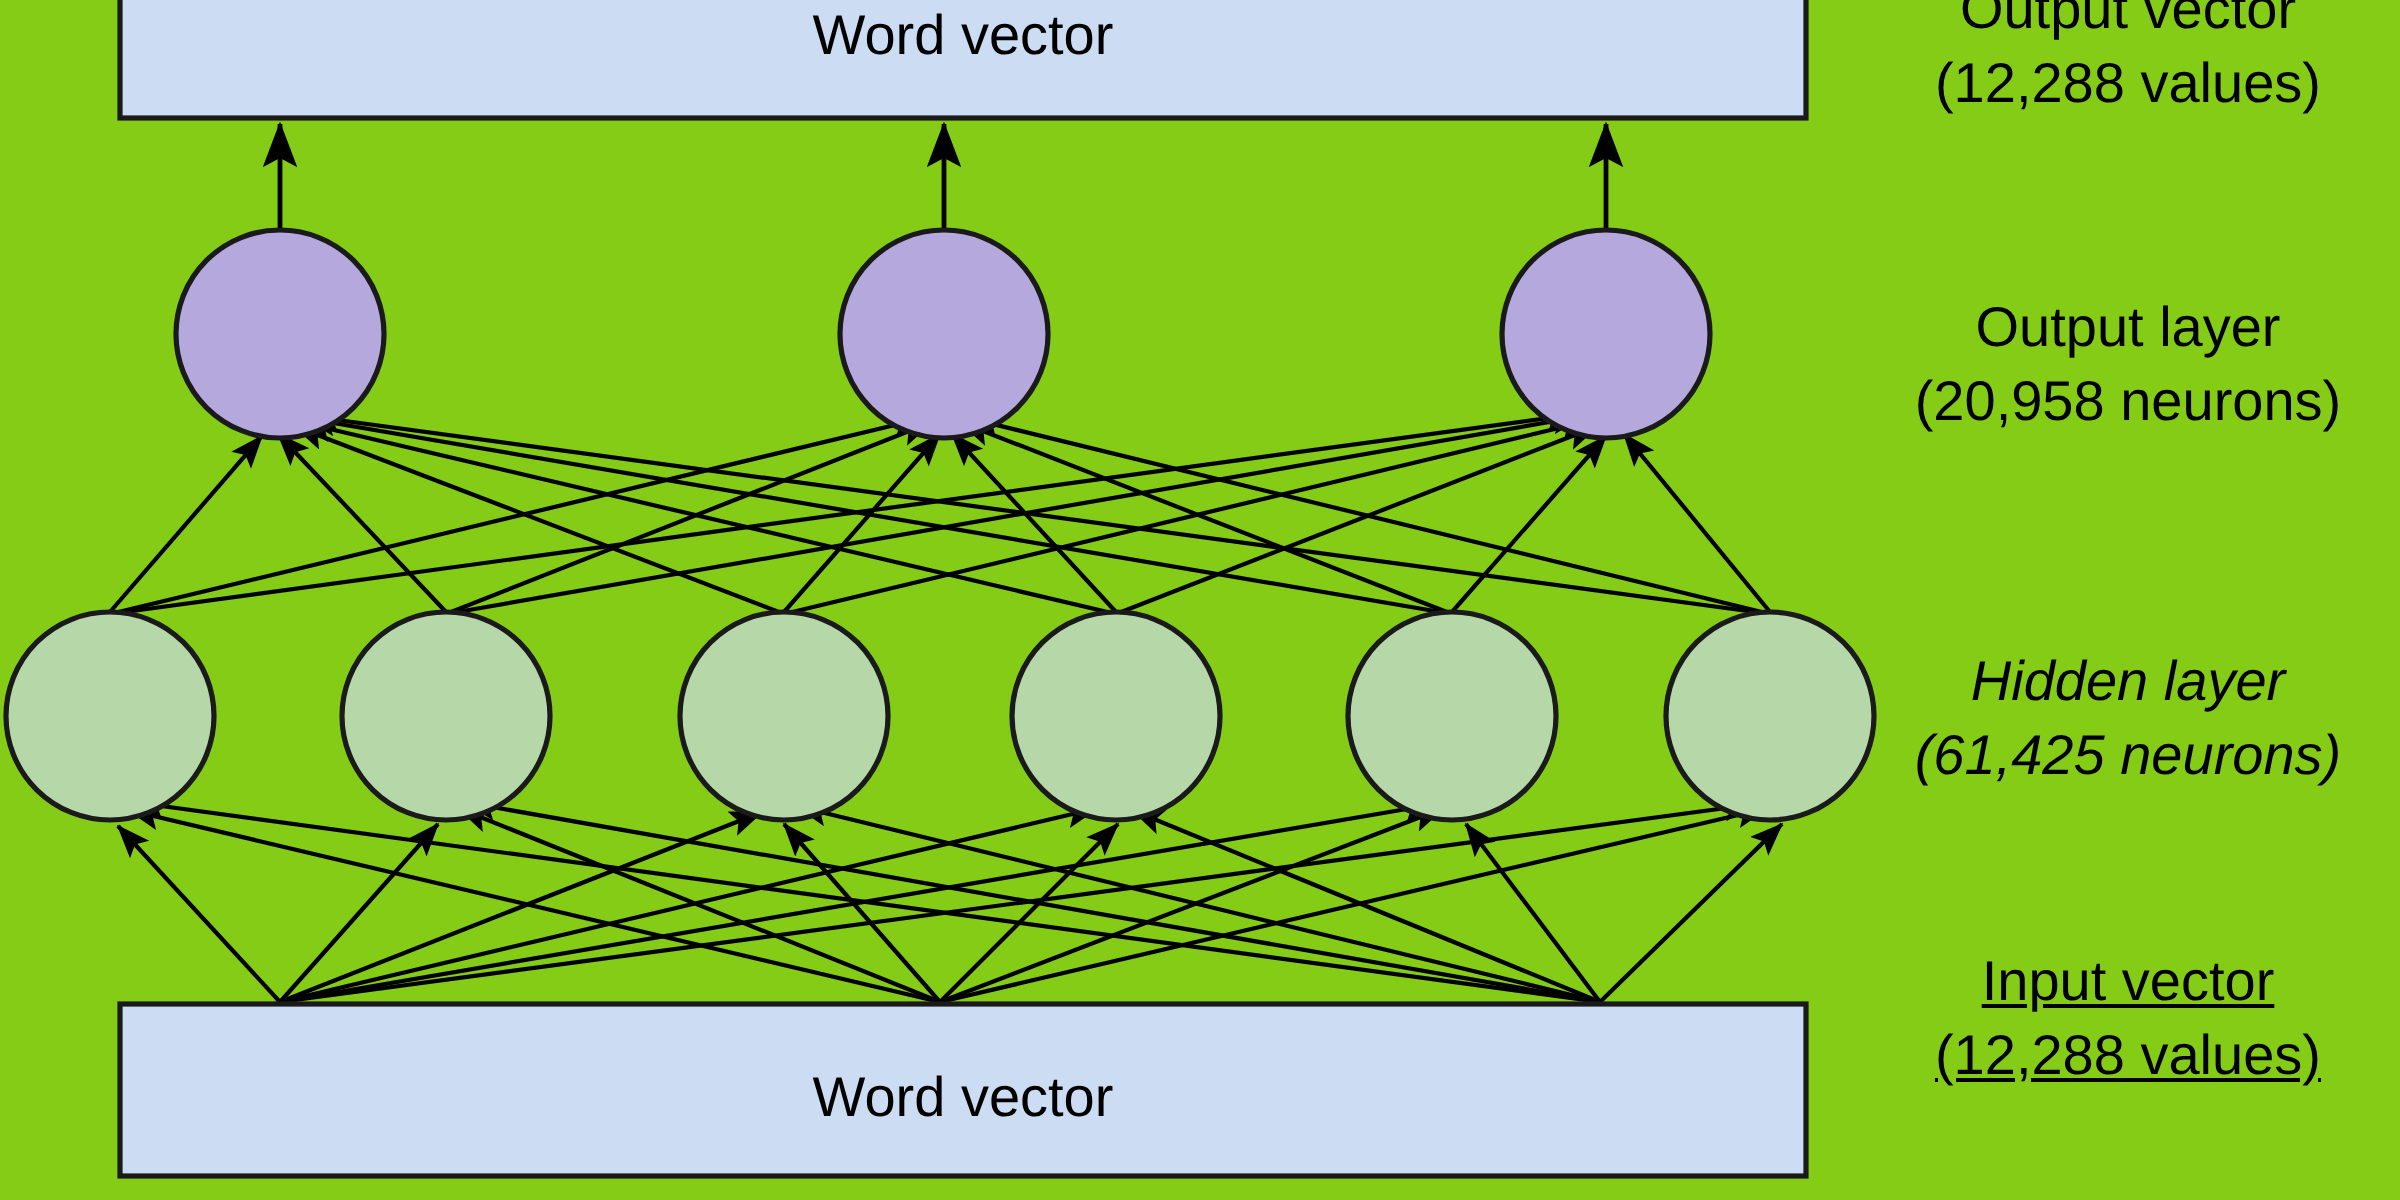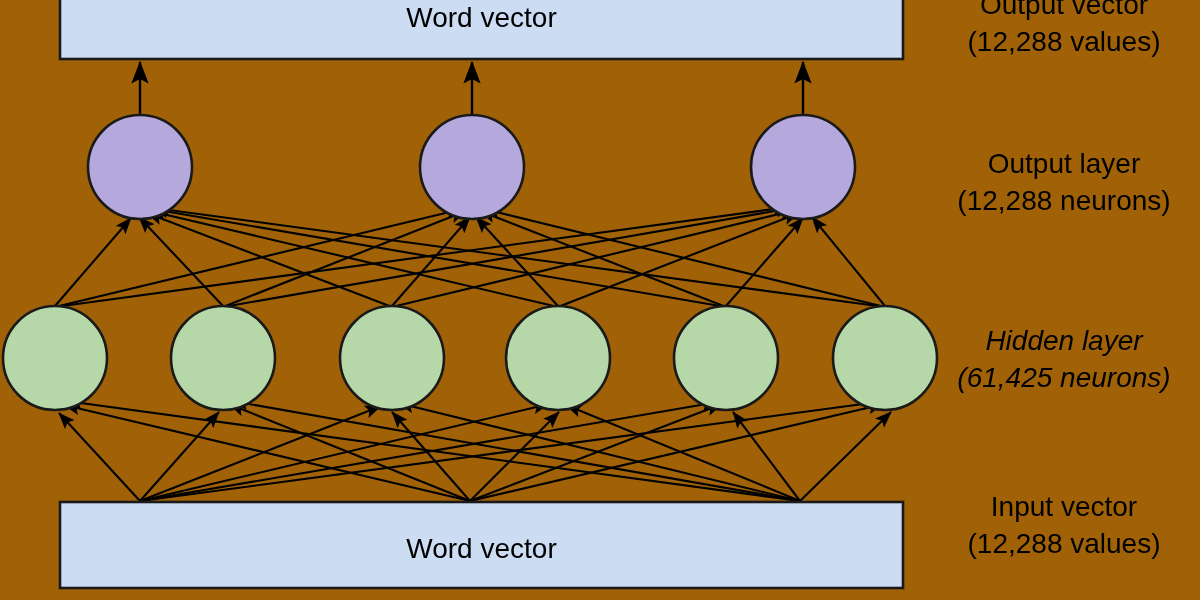--- a/index.html
+++ b/index.html
@@ -7,21 +7,21 @@
     padding: 0;
     background: #ffffff;
   }
   body {
     font-family: "Liberation Sans", sans-serif;
   }
   #canvas {
     position: relative;
     width: 1200px;
     height: 600px;
-    background: #a16207;
+    background: #84cc16;
     overflow: hidden;
   }
   svg.diagram {
     position: absolute;
     left: 0;
     top: 0;
     width: 1200px;
     height: 600px;
   }
   .vec-box-label {
@@ -64,22 +64,23 @@
     margin-top: 33px;
   }
   #label-hidden-layer {
     left: 930px;
     top: 322px;
     width: 268px;
     font-style: italic;
   }
   #label-input-vector {
     left: 930px;
-    top: 488px;
+    top: 472px;
     width: 268px;
+    text-decoration: underline;
   }
   .lbl-line { display: block; }
 </style>
 </head>
 <body>
 
 <div id="canvas">
 
   <svg class="diagram" viewBox="0 0 1200 600">
     <defs>
@@ -167,21 +168,21 @@
 
   <div class="vec-box-label" id="input-vector-label">Word vector</div>
 
   <div class="side-label" id="label-output-vector">
     <span class="lbl-line">Output vector</span>
     <span class="lbl-line">(12,288 values)</span>
   </div>
 
   <div class="side-label" id="label-output-layer">
     <span class="lbl-line">Output layer</span>
-    <span class="lbl-line">(12,288 neurons)</span>
+    <span class="lbl-line">(20,958 neurons)</span>
   </div>
 
   <div class="side-label" id="label-hidden-layer">
     <span class="lbl-line">Hidden layer</span>
     <span class="lbl-line">(61,425 neurons)</span>
   </div>
 
   <div class="side-label" id="label-input-vector">
     <span class="lbl-line">Input vector</span>
     <span class="lbl-line">(12,288 values)</span>

